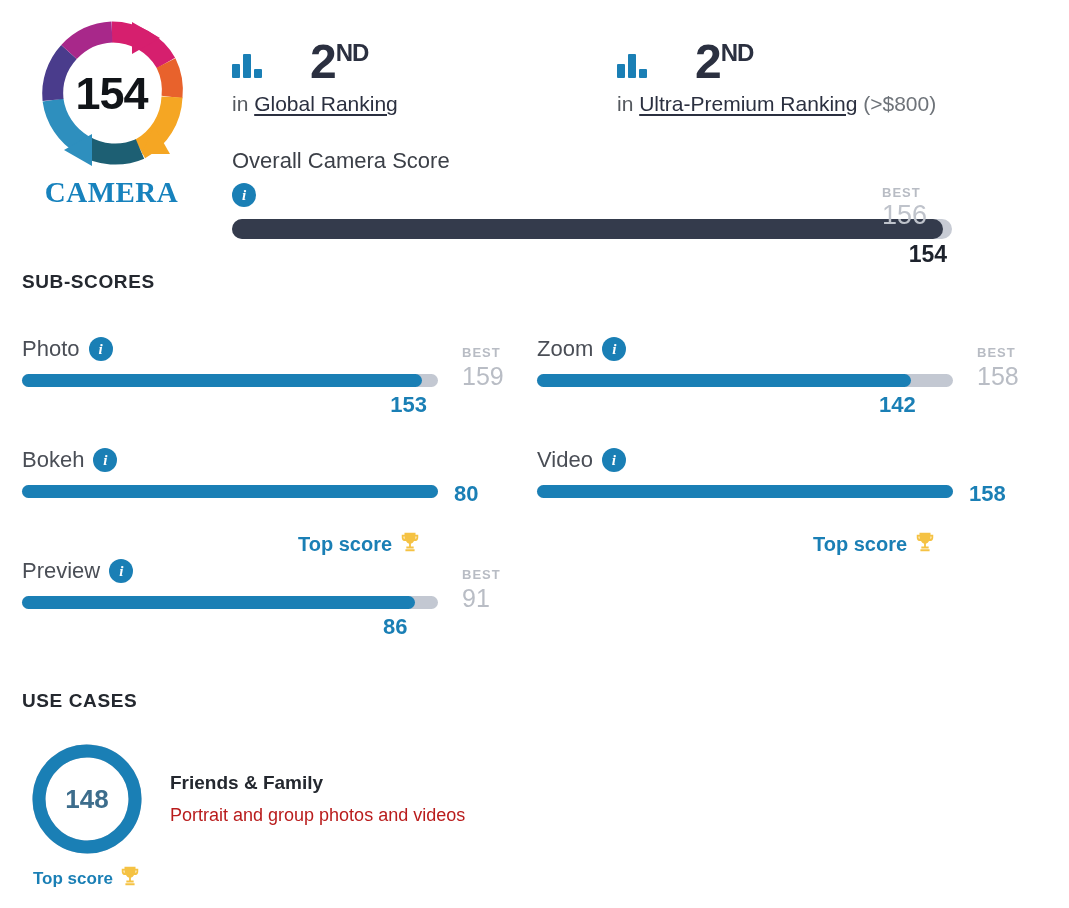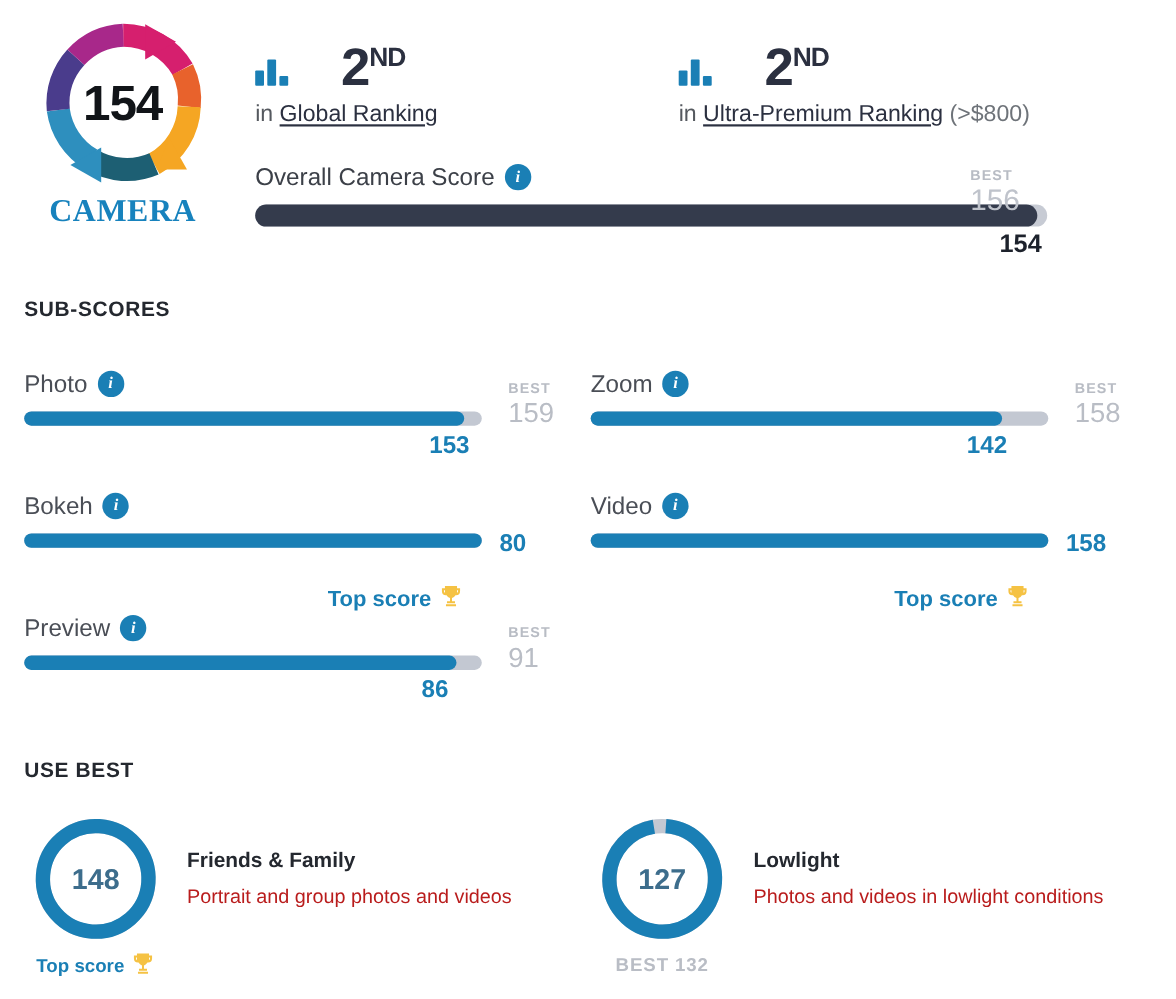--- a/index.html
+++ b/index.html
@@ -44,21 +44,21 @@
     letter-spacing: -1px;
     margin-left: 36px;
   }
   .rank-num sup { font-size: 24px; font-weight: 700; vertical-align: top; position: relative; top: 2px; }
   .rank-sub { font-size: 21px; color: #55595f; margin-top: 8px; white-space: nowrap; }
   .rank-sub .lnk { color: #2b3040; text-underline-offset: 3px; }
   .rank-sub .paren { color: #6e7379; }
 
   
   .overall { position: absolute; left: 232px; top: 148px; width: 800px; }
-  .overall-label { display: flex; align-items: center; gap: 9px; font-size: 22px; color: #3c4048; }
+  .overall-label { display: flex; align-items: flex-start; gap: 9px; font-size: 22px; color: #3c4048; flex-direction: column; }
   .overall-bar-row { position: relative; margin-top: 12px; }
   .bar-track-dark {
     position: relative; height: 20px; border-radius: 10px; background: #c7cbd4; width: 720px;
   }
   .bar-fill-dark { position: absolute; left: 0; top: 0; height: 20px; border-radius: 10px; background: #343b4c; }
   .overall-best {
     position: absolute; right: 0; top: -34px; width: 70px; text-align: left;
   }
   .best-word { font-size: 13px; letter-spacing: 1px; color: #b8bcc4; font-weight: 600; }
   .best-val-big { font-size: 27px; color: #bfc3cb; font-weight: 400; }
@@ -278,21 +278,21 @@
             <div class="bar-track">
               <div class="bar-fill" style="width:393.12px"></div>
             </div>
             <div class="sub-best"><span class="best-word">BEST</span><span class="sub-best-val">91</span></div>
             <div class="sub-value" style="left:361.12px">86</div>
           </div>
         </div>
       </div>
     </div>
 
-  <div class="section-title" id="use-cases-title">USE BEST</div>
+  <div class="section-title" id="use-cases-title">USE CASES</div>
 
   <div class="usecases" id="usecases-row">
       <div class="uc">
         <div class="uc-ring-wrap">
           <div class="uc-ring">
             <svg width="114" height="114" viewBox="0 0 114 114" aria-hidden="true">
               <circle cx="57" cy="57" r="48" fill="none" stroke="#c3c8d2" stroke-width="13"></circle>
               <circle cx="57" cy="57" r="48" fill="none" stroke="#1a7fb5" stroke-width="13" stroke-dasharray="301.59289474462014 0" transform="rotate(-86 57 57)"></circle>
             </svg>
             <div class="uc-score">148</div>
@@ -302,31 +302,15 @@
             <span><svg class="trophy" viewBox="0 0 24 24" aria-hidden="true">
                 <path fill="#f5c243" d="M6 2h12v2h3v3a4 4 0 0 1-4 4h-.6A6 6 0 0 1 13 13.9V17h3v2H8v-2h3v-3.1A6 6 0 0 1 7.6 11H7a4 4 0 0 1-4-4V4h3V2zm0 4H5v1a2 2 0 0 0 1 1.7V6zm12 0v2.7A2 2 0 0 0 19 7V6h-1zM7 20h10v2H7v-2z"></path>
               </svg></span>
           </div>
         </div>
         <div class="uc-text">
           <div class="uc-title">Friends &amp; Family</div>
           <div class="uc-desc">Portrait and group photos and videos</div>
         </div>
       </div>
-      <div class="uc">
-        <div class="uc-ring-wrap">
-          <div class="uc-ring">
-            <svg width="114" height="114" viewBox="0 0 114 114" aria-hidden="true">
-              <circle cx="57" cy="57" r="48" fill="none" stroke="#c3c8d2" stroke-width="13"></circle>
-              <circle cx="57" cy="57" r="48" fill="none" stroke="#1a7fb5" stroke-width="13" stroke-dasharray="290.1323647443246 11.460530000295535" transform="rotate(-86 57 57)"></circle>
-            </svg>
-            <div class="uc-score">127</div>
-          </div>
-          <div class="uc-best">BEST 132</div>
-        </div>
-        <div class="uc-text">
-          <div class="uc-title">Lowlight</div>
-          <div class="uc-desc">Photos and videos in lowlight conditions</div>
-        </div>
-      </div>
     </div>
 
 </div>
 
 </body></html>

